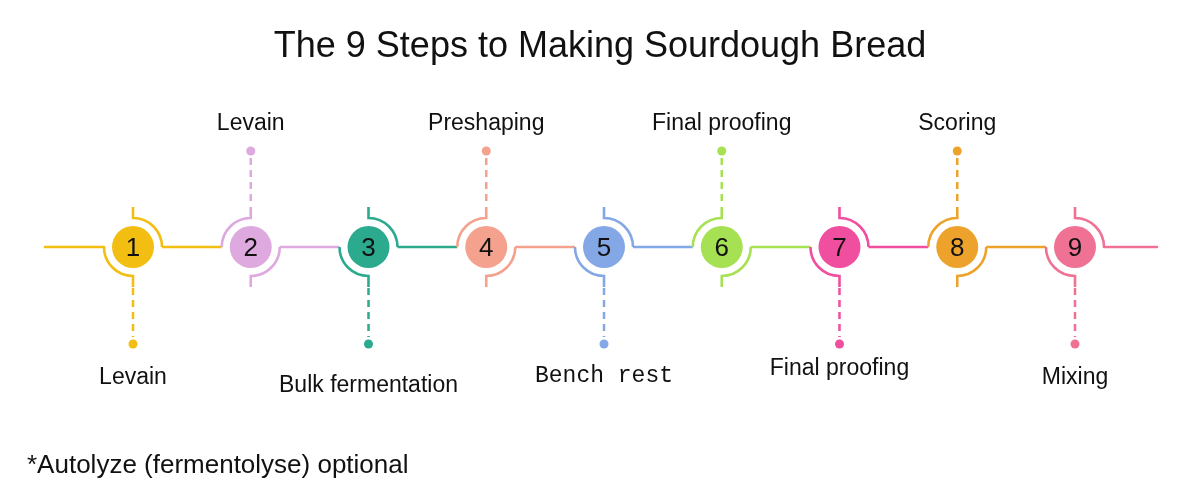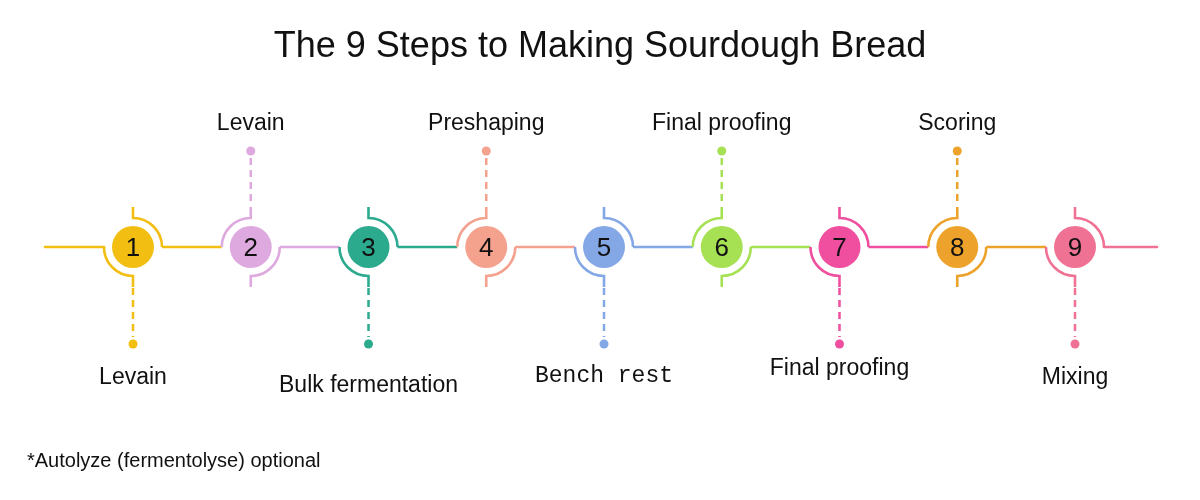--- a/index.html
+++ b/index.html
@@ -24,21 +24,21 @@
   .step-label{
     position:absolute;
     transform:translateX(-50%);
     white-space:nowrap;
     font-size:23px;
     color:#111111;
   }
   .footnote{
     position:absolute;
     left:27px;top:449px;
-    font-size:20px;
+    font-size:26px;
     color:#111111;
   }
 </style>
 </head>
 <body>
 
 <div class="canvas">
   <h1 class="title">The 9 Steps to Making Sourdough Bread</h1>
   <svg id="timeline" width="1200" height="500" viewBox="0 0 1200 500">
       <line x1="45" y1="247" x2="104" y2="247" stroke="#F2BE12" stroke-width="2.6" stroke-linecap="round"></line>

